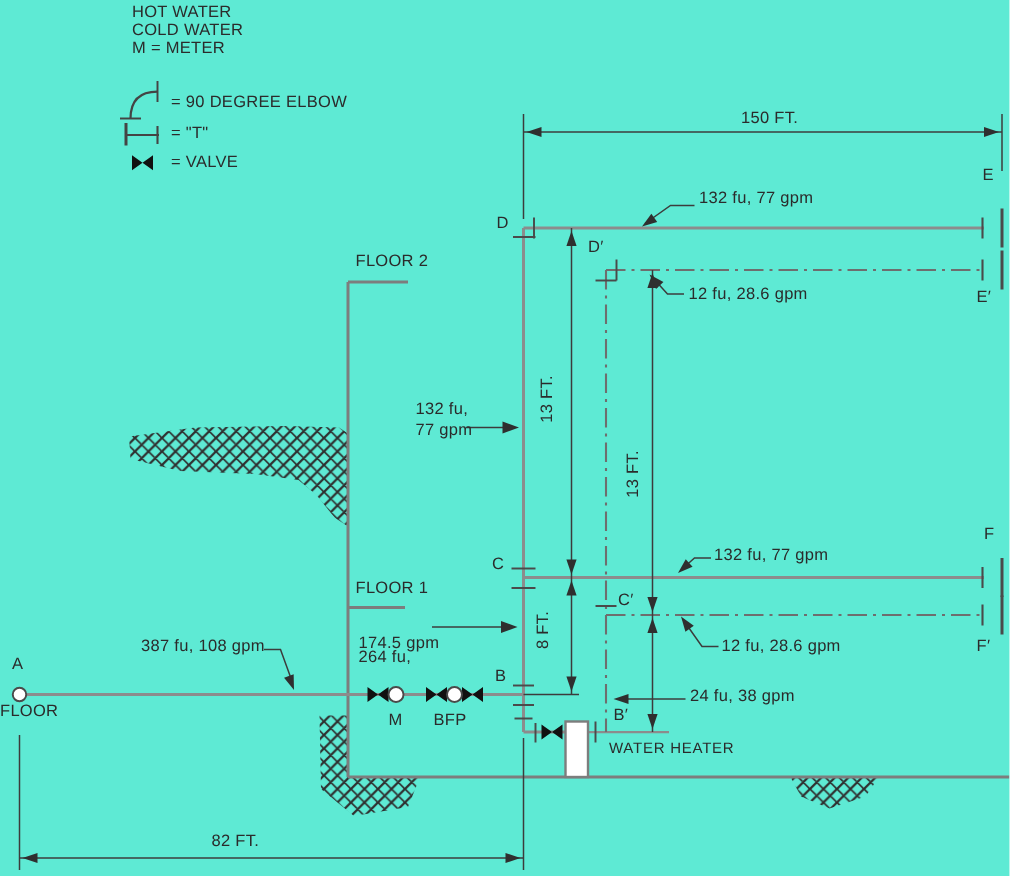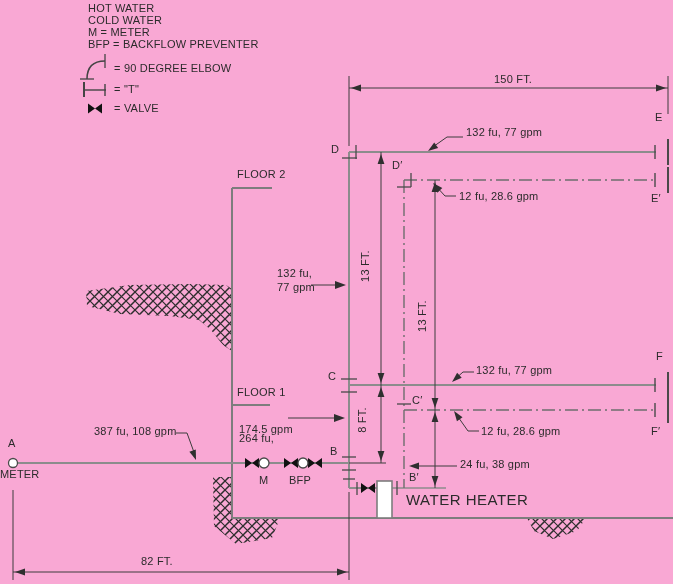--- a/index.html
+++ b/index.html
@@ -1,26 +1,26 @@
 <!DOCTYPE html>
 <html><head>
 <meta charset="utf-8">
 <style>
   html,body{margin:0;padding:0;background:#fff;}
   #stage{
-    position:relative;width:673px;height:584px;background:#f9a8d4;overflow:hidden;
+    position:relative;width:673px;height:584px;background:#5eead4;overflow:hidden;
     font-family:"Liberation Sans", sans-serif;
   }
   #stage svg{position:absolute;left:0;top:0;}
   .lbl{
     position:absolute;font-size:11px;line-height:12px;color:#2b2b2b;
     white-space:nowrap;letter-spacing:.2px;
   }
   .rot{transform:rotate(-90deg);transform-origin:center center;text-align:center;}
-  .big{font-size:15px;letter-spacing:.5px;}
+  .big{font-size:10px;letter-spacing:.5px;}
 </style>
 </head>
 <body>
 
 <div id="stage">
 
 <svg width="673" height="584" viewBox="0 0 673 584">
   <defs>
     <pattern id="hatch" width="9" height="9" patternUnits="userSpaceOnUse">
       <path d="M-1,5 L5,-1 M3,10 L10,3" stroke="#2e2e2e" stroke-width="1.5" fill="none"></path>
@@ -204,31 +204,30 @@
     </g>
     <g fill="#111" stroke="none" transform="translate(95,108.5)">
       <path d="M-7,-5 L-7,5 L0,0 Z M7,-5 L7,5 L0,0 Z"></path>
     </g>
   </g>
 </svg>
 
 <div class="lbl" style="left:88px;top:2px">HOT WATER</div>
 <div class="lbl" style="left:88px;top:14px">COLD WATER</div>
 <div class="lbl" style="left:88px;top:26px">M = METER</div>
-<div class="lbl" style="left:88px;top:38px">BFP = BACKFLOW PREVENTER</div>
 <div class="lbl" style="left:114px;top:62px">= 90 DEGREE ELBOW</div>
 <div class="lbl" style="left:114px;top:83px">= "T"</div>
 <div class="lbl" style="left:114px;top:102px">= VALVE</div>
 
 <div class="lbl" style="left:237px;top:168px">FLOOR 2</div>
 <div class="lbl" style="left:237px;top:386px">FLOOR 1</div>
 <div class="lbl big" style="left:406px;top:494px">WATER HEATER</div>
 
 <div class="lbl" style="left:8px;top:437px">A</div>
-<div class="lbl" style="left:0px;top:468px">METER</div>
+<div class="lbl" style="left:0px;top:468px">FLOOR</div>
 <div class="lbl" style="left:259px;top:474px">M</div>
 <div class="lbl" style="left:289px;top:474px">BFP</div>
 
 <div class="lbl" style="left:330px;top:445px">B</div>
 <div class="lbl" style="left:409px;top:471px">B′</div>
 <div class="lbl" style="left:328px;top:370px">C</div>
 <div class="lbl" style="left:412px;top:394px">C′</div>
 <div class="lbl" style="left:331px;top:143px">D</div>
 <div class="lbl" style="left:392px;top:159px">D′</div>
 <div class="lbl" style="left:655px;top:111px">E</div>

